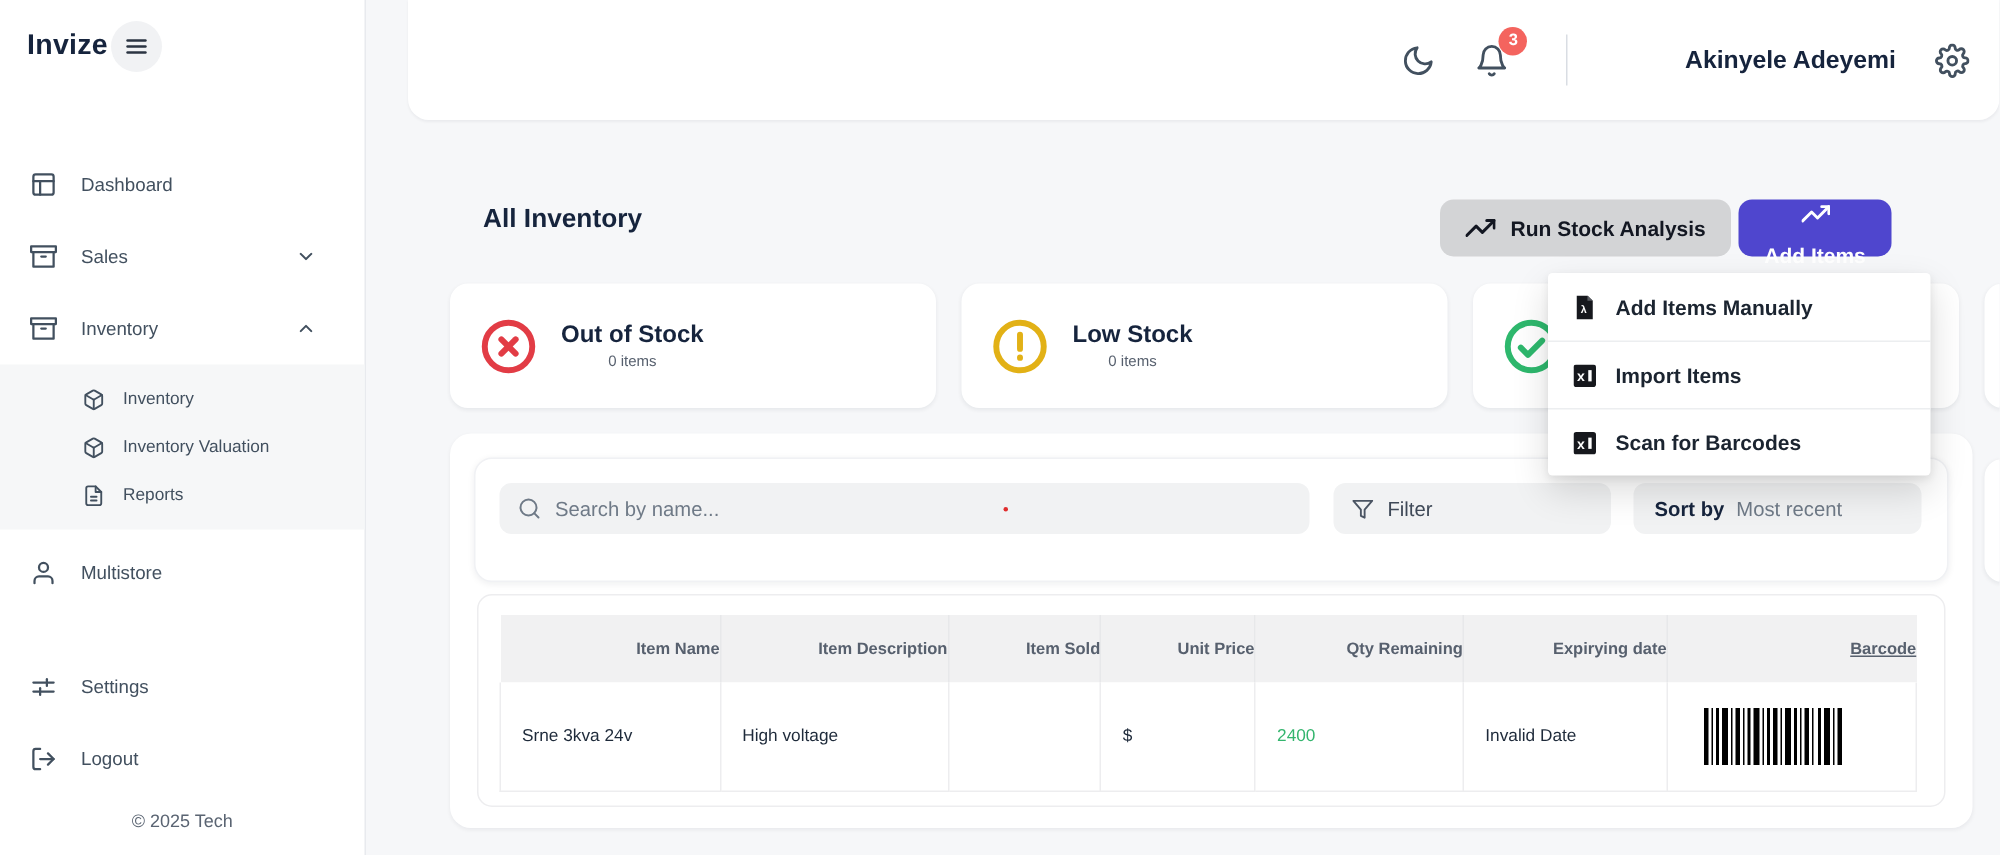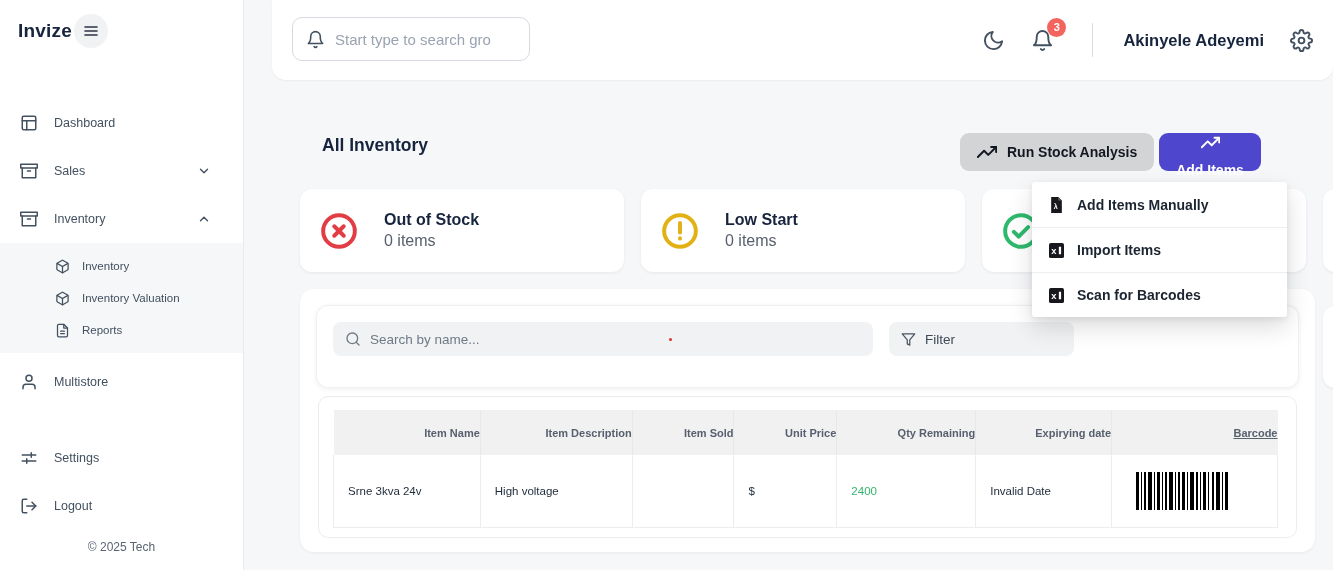--- a/index.html
+++ b/index.html
@@ -51,38 +51,38 @@
   .tb-search input::placeholder{ color:#9aa3b1; }
   .tb-right{ position:absolute; right:16px; top:0; height:80px; display:flex; align-items:center; }
   .icon-btn{ background:none; border:none; cursor:pointer; color:#3e4b5c; position:relative; padding:4px;}
   .bell-wrap{ margin-left:18px; }
   .badge{
     position:absolute; top:-7px; right:-8px; min-width:19px; height:19px; border-radius:10px;
     background:#f4645e; color:#fff; font-size:11px; font-weight:700;
     display:flex; align-items:center; justify-content:center; padding:0 4px;
   }
   .tb-divider{ width:1px; height:34px; background:#d9dde3; margin:0 30px 0 34px; }
-  .user-name{ font-size:16.5px; font-weight:700; color:#16243d; }
+  .user-name{ font-size:16.5px; font-weight:700; color:#16243d;margin-left:48px; }
   .tb-gear{ margin-left:22px; }
 
   
   .page-title{ position:absolute; left:322px; top:135px; font-size:17.5px; font-weight:700; color:#16243d; z-index:1;}
   .btn-row{ position:absolute; left:960px; top:133px; display:flex; gap:5px; z-index:1; }
   .btn{ height:38px; border:none; border-radius:9px; display:flex; align-items:center; gap:10px;
     padding:0 17px; font-family:"Liberation Sans",sans-serif; cursor:pointer; }
   .btn-gray{ background:#d3d4d6; color:#131722; font-size:14px; font-weight:600; }
   .btn-primary{ color:#ffffff; font-size:14px; font-weight:700;flex-direction:column; }
 
   
   .cards-row{ position:absolute; left:300px; top:189px; display:flex; gap:17px; width:1100px; z-index:1;}
   .card{ width:324px; height:83px; background:#fff; border-radius:12px;
-    box-shadow:0 1px 3px rgba(16,24,40,.07); display:flex; align-items:center; gap:26px;
-    padding-left:20px; flex-shrink:0; }
+    box-shadow:0 1px 3px rgba(16,24,40,.07); display:flex; align-items:center; gap:16px;
+    padding-left:20px; flex-shrink:0;text-align:center; }
   .card-title{ font-size:16px; font-weight:700; color:#16243d; }
-  .card-sub{ font-size:16px; color:#57606e; margin-top:3px; }
+  .card-sub{ font-size:10px; color:#57606e; margin-top:3px; }
 
   .panel-fragment{ position:absolute; left:1323px; top:306px; width:60px; height:82px;
     background:#fff; border-radius:12px; box-shadow:0 1px 3px rgba(16,24,40,.07); z-index:1;}
 
   
   .main-card{ position:absolute; left:300px; top:289px; width:1015px; height:263px;
     background:#fff; border-radius:14px; box-shadow:0 1px 3px rgba(16,24,40,.06); z-index:2;}
   .search-panel{ position:absolute; left:16px; top:16px; width:983px; height:83px;
     background:#fff; border-radius:12px; border:1px solid #f0f1f4;
     box-shadow:0 1px 5px rgba(16,24,40,.07); display:flex; padding:16px 16px 0 16px; }
@@ -243,29 +243,20 @@
             <line x1="21" y1="12" x2="9" y2="12"></line>
           </svg>
       </span>
       <span>Logout</span>
     </div>
     <div class="sidebar-footer">© 2025 Tech</div>
   </div>
 </aside>
 
 <header class="topbar">
-  <div class="tb-search">
-    <span>
-      <svg width="19" height="19" viewBox="0 0 24 24" fill="none" stroke="#42505f" stroke-width="2" stroke-linecap="round" stroke-linejoin="round">
-          <path d="M18 8A6 6 0 0 0 6 8c0 7-3 9-3 9h18s-3-2-3-9"></path>
-          <path d="M13.73 21a2 2 0 0 1-3.46 0"></path>
-        </svg>
-    </span>
-    <input type="text" placeholder="Start type to search gro" style="">
-  </div>
   <div class="tb-right">
     <button class="icon-btn">
       <span>
         <svg width="23" height="23" viewBox="0 0 24 24" fill="none" stroke="#42505f" stroke-width="2" stroke-linecap="round" stroke-linejoin="round">
             <path d="M21 12.79A9 9 0 1 1 11.21 3 7 7 0 0 0 21 12.79z"></path>
           </svg>
       </span>
     </button>
     <button class="icon-btn bell-wrap">
       <span>
@@ -329,21 +320,21 @@
 
   <div class="card">
     <span>
       <svg width="38" height="38" viewBox="0 0 24 24" fill="none" stroke="#e2b116" stroke-width="2.5" stroke-linecap="round" stroke-linejoin="round">
           <circle cx="12" cy="12" r="10"></circle>
           <line x1="12" y1="7" x2="12" y2="13"></line>
           <line x1="12" y1="16.6" x2="12" y2="16.8"></line>
         </svg>
     </span>
     <div>
-      <div class="card-title">Low Start</div>
+      <div class="card-title">Low Stock</div>
       <div class="card-sub">0 items</div>
     </div>
   </div>
 
   <div class="card">
     <span>
       <svg width="38" height="38" viewBox="0 0 24 24" fill="none" stroke="#2eb86d" stroke-width="2.5" stroke-linecap="round" stroke-linejoin="round">
           <circle cx="12" cy="12" r="10"></circle>
           <polyline points="7.5 12.5 10.5 15.5 16.5 9.5"></polyline>
         </svg>
@@ -375,20 +366,24 @@
 
     <div class="pill filter-pill">
       <span>
         <svg width="15" height="15" viewBox="0 0 24 24" fill="none" stroke="#4b5563" stroke-width="2" stroke-linecap="round" stroke-linejoin="round">
             <polygon points="22 3 2 3 10 12.46 10 19 14 21 14 12.46 22 3"></polygon>
           </svg>
       </span>
       <span>Filter</span>
     </div>
 
+    <div class="pill sort-pill">
+      <span class="sort-label">Sort by</span>
+      <span class="sort-value">Most recent</span>
+    </div>
   </div>
 
   <div class="table-wrap">
     <table>
       <thead>
         <tr>
           <th class="c-name">Item Name</th>
           <th class="c-desc">Item Description</th>
           <th class="c-sold">Item Sold</th>
           <th class="c-price">Unit Price</th>

